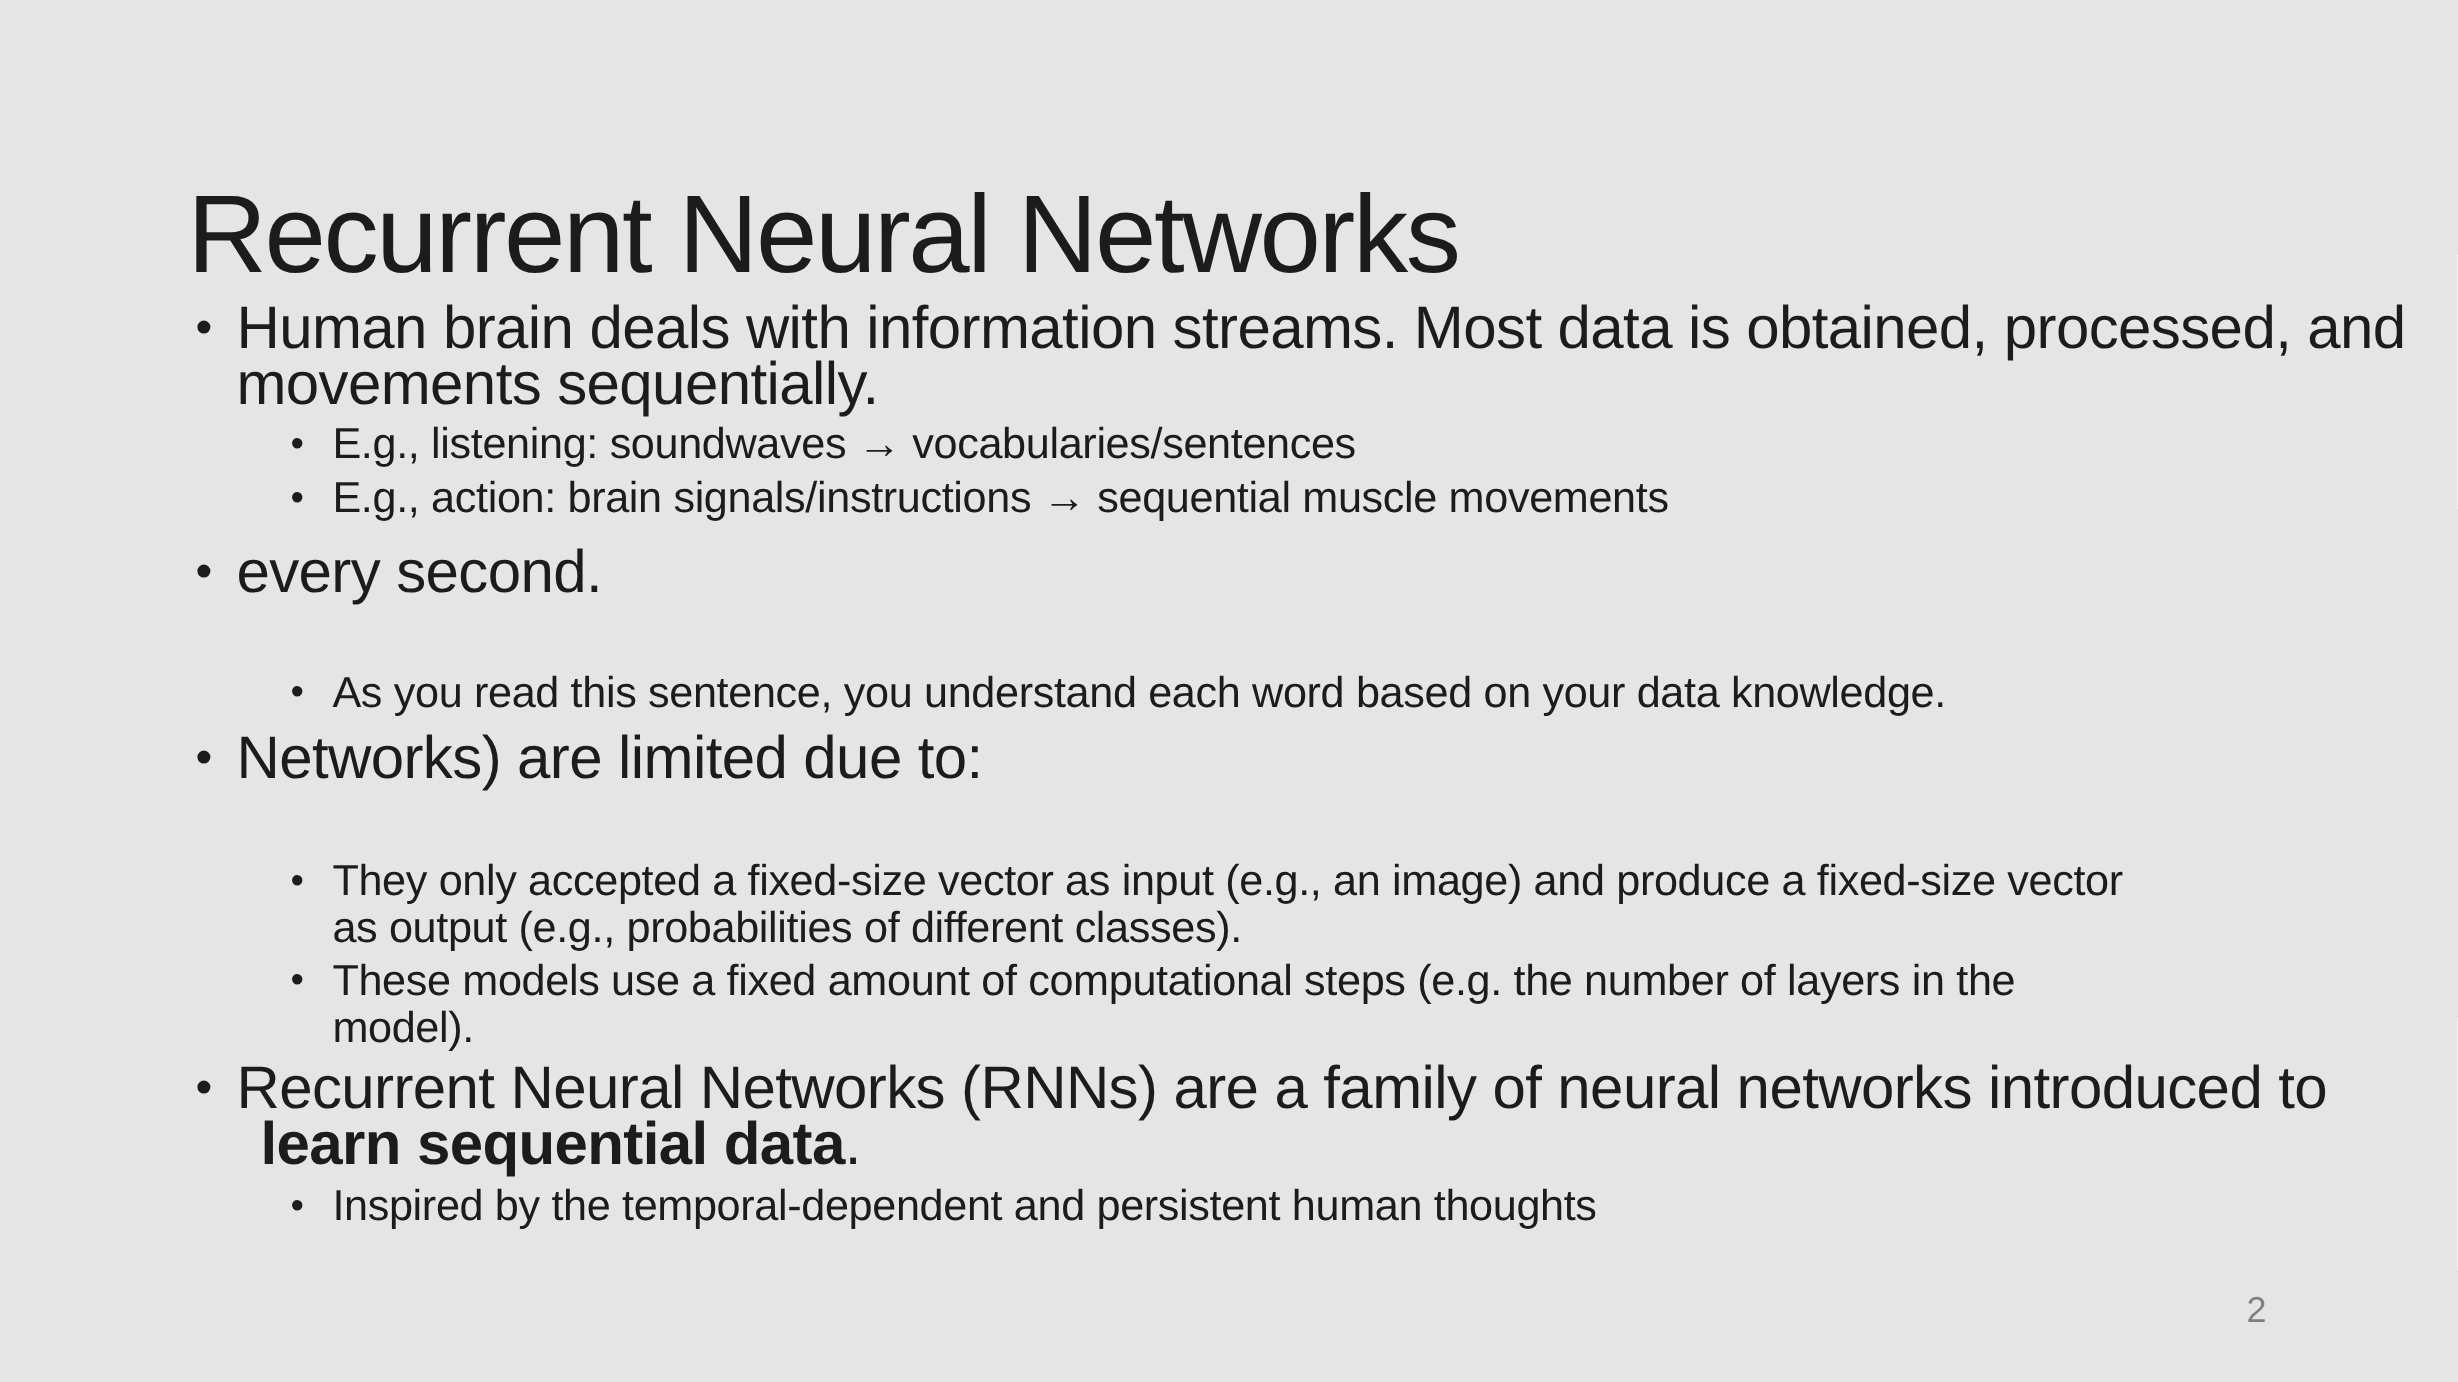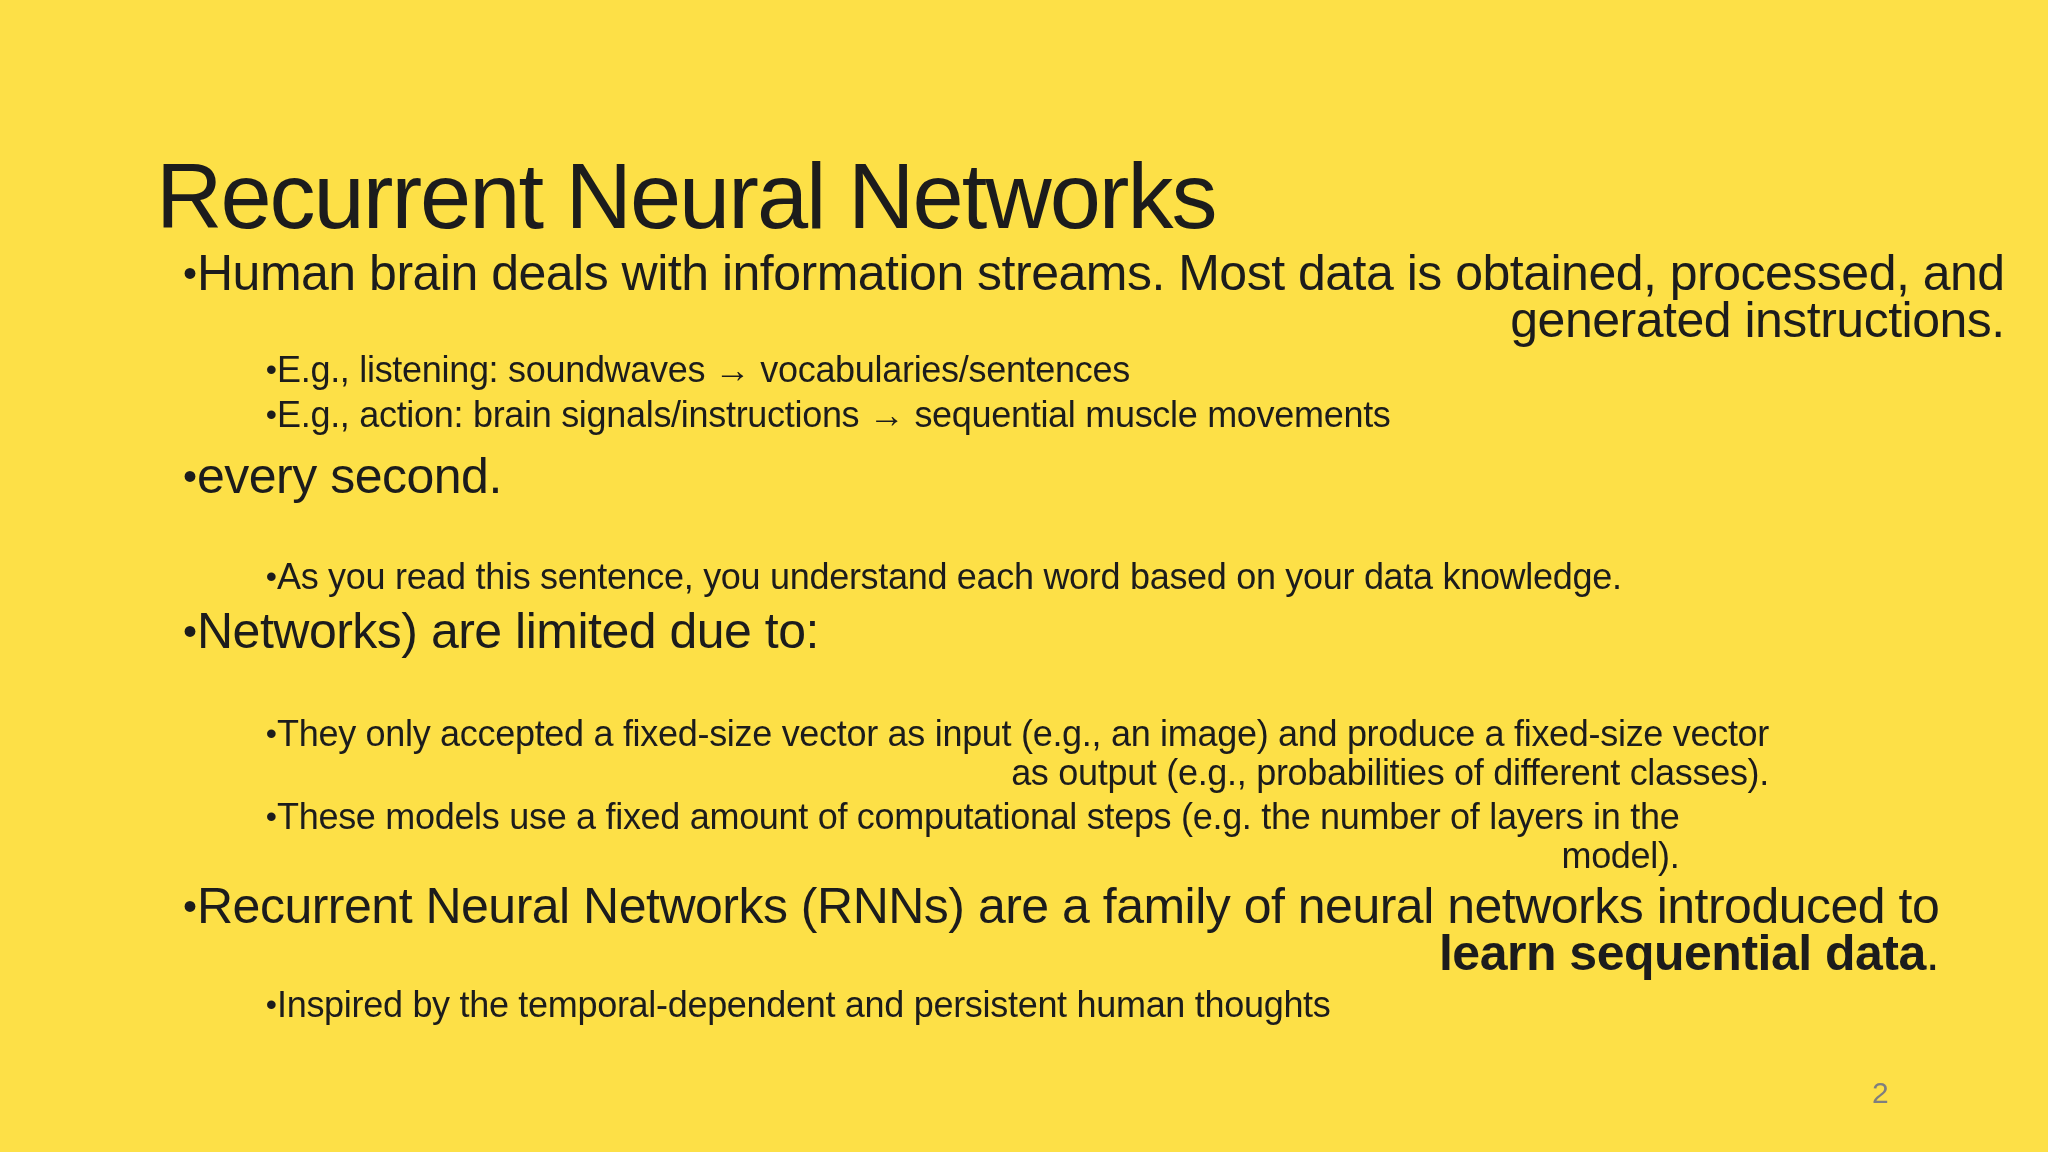--- a/index.html
+++ b/index.html
@@ -4,25 +4,24 @@
 <style>
   html, body {
     margin: 0;
     padding: 0;
     background: #ffffff;
   }
   #slide {
     position: relative;
     width: 2048px;
     height: 1152px;
-    background: #fde047;
+    background: #e5e5e5;
     overflow: hidden;
     font-family: "Liberation Sans", sans-serif;
     color: #1c1c1c;
-    text-align: right;
   }
   #title {
     position: absolute;
     left: 156px;
     top: 84px;
     font-size: 92px;
     font-weight: 300;
     letter-spacing: -2px;
     line-height: 1.1;
     white-space: nowrap;
@@ -56,42 +55,42 @@
     font-size: 32px;
     line-height: 39px;
     flex: 0 0 35px;
   }
   .level2 .line {
     font-size: 36px;
     line-height: 39px;
     letter-spacing: -0.3px;
   }
 
-  .bold { font-weight: bold; }
+  .bold { font-weight: bold; margin-left: 20px; }
 
   #page-number {
     position: absolute;
     left: 1872px;
     top: 1076px;
     font-size: 30px;
     color: #7f7f7f;
   }
 </style>
 </head>
 <body>
 
 <div id="slide">
 
   <h1 id="title">Recurrent Neural Networks</h1>
 
   <div class="para level1" style="top:250px">
     <span class="bullet">•</span>
     <span class="lines">
       <span class="line">Human brain deals with information streams. Most data is obtained, processed, and</span>
-      <span class="line">generated instructions.</span>
+      <span class="line">movements sequentially.</span>
     </span>
   </div>
 
   <div class="para level2" style="top:350px">
     <span class="bullet">•</span>
     <span class="lines">
       <span class="line">E.g., listening: soundwaves → vocabularies/sentences</span>
     </span>
   </div>
 

